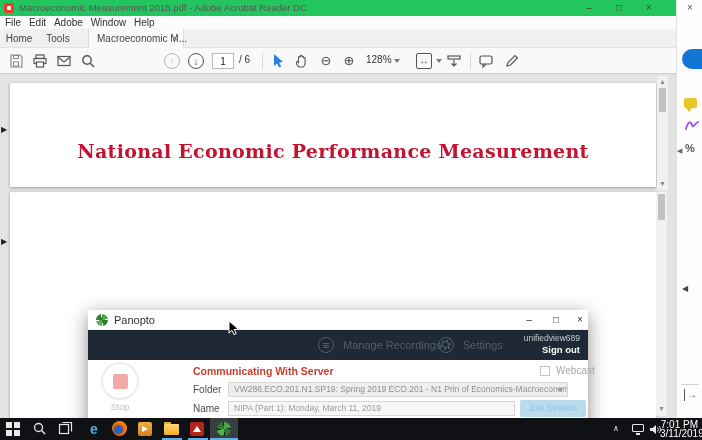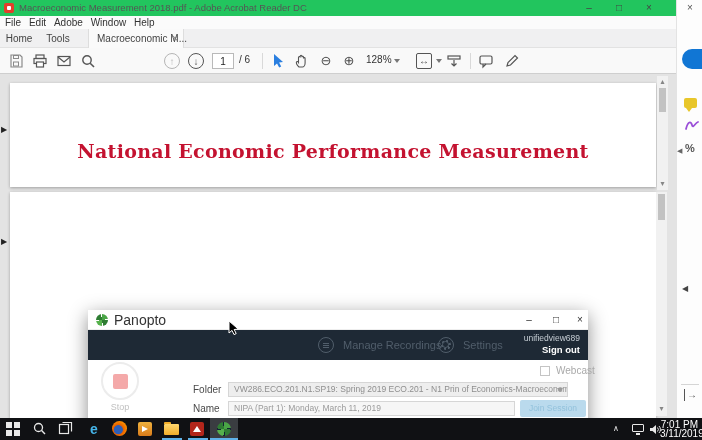--- a/index.html
+++ b/index.html
@@ -63,21 +63,21 @@
   .rail-collapse { left:0px; top:147px; font-size:7px; color:#666; }
   .rail-mid-arrow { left:5px; top:284px; font-size:8px; color:#444; }
   .rail-divider { left:4px; top:384px; width:18px; height:1px; background:#d5d5d5; }
   .rail-pane { left:7px; top:389px; border-left:1.5px solid #555; padding-left:2px; font-size:10px; color:#555; line-height:12px; }
 
   
   .pan-win { left:88px; top:310px; width:500px; height:130px; background:#fff; box-shadow:0 5px 18px rgba(0,0,0,.45); z-index:5; }
   .pan-titlebar { left:0; top:0; width:500px; height:20px; background:#fff; border-bottom:1px solid #eee; }
   .pan-logo { left:8px; top:4px; width:12px; height:12px; border-radius:50%;
     background:conic-gradient(#4aa546 0 80deg,#fff 80deg 95deg,#2f7d33 95deg 170deg,#fff 170deg 185deg,#56b14c 185deg 260deg,#fff 260deg 275deg,#2f7d33 275deg 350deg,#fff 350deg 360deg); }
-  .pan-title { left:26px; top:0; line-height:20px; font-size:14px; color:#333; }
+  .pan-title { left:26px; top:0; line-height:20px; font-size:11px; color:#333; }
   .pan-wbtn { top:0; width:22px; height:20px; line-height:19px; text-align:center; font-size:10px; color:#333; }
 
   .pan-nav { left:0; top:20px; width:500px; height:30px; background:#1e2935; }
   .pan-tab-create { left:0; top:0; width:203px; height:30px; background:#2f9ed9; }
   .nav-circle { top:7px; width:16px; height:16px; border-radius:50%; }
   .circle-white { border:1.5px solid #fff; }
   .circle-dim { border:1.5px solid #515e6b; }
   .cam-body { position:absolute; left:3px; top:5px; width:6px; height:4px; background:#fff; border-radius:1px; }
   .cam-lens { position:absolute; left:9px; top:5px; width:0; height:0; border-top:2px solid transparent; border-bottom:2px solid transparent; border-right:3px solid #fff; }
   .bars span { position:absolute; left:3.5px; width:6px; height:1px; background:#515e6b; }
@@ -304,20 +304,21 @@
         <div class="signout">Sign out</div>
       </div>
     </div>
 
     <div class="abs pan-content">
       <div class="abs stop-circle">
         <div class="stop-square"></div>
       </div>
       <div class="abs stop-label">Stop</div>
 
+      <div class="abs pan-status">Communicating With Server</div>
 
       <div class="abs webcast-box"></div>
       <div class="abs webcast-label">Webcast</div>
 
       <div class="abs fld-label">Folder</div>
       <div class="abs fld-input">
         <span>VW286.ECO.201.N1.SP19: Spring 2019 ECO.201 - N1 Prin of Economics-Macroeconomic</span>
         <span class="fld-caret caret" style="border-top-color:#9a9a9a"></span>
       </div>
 

